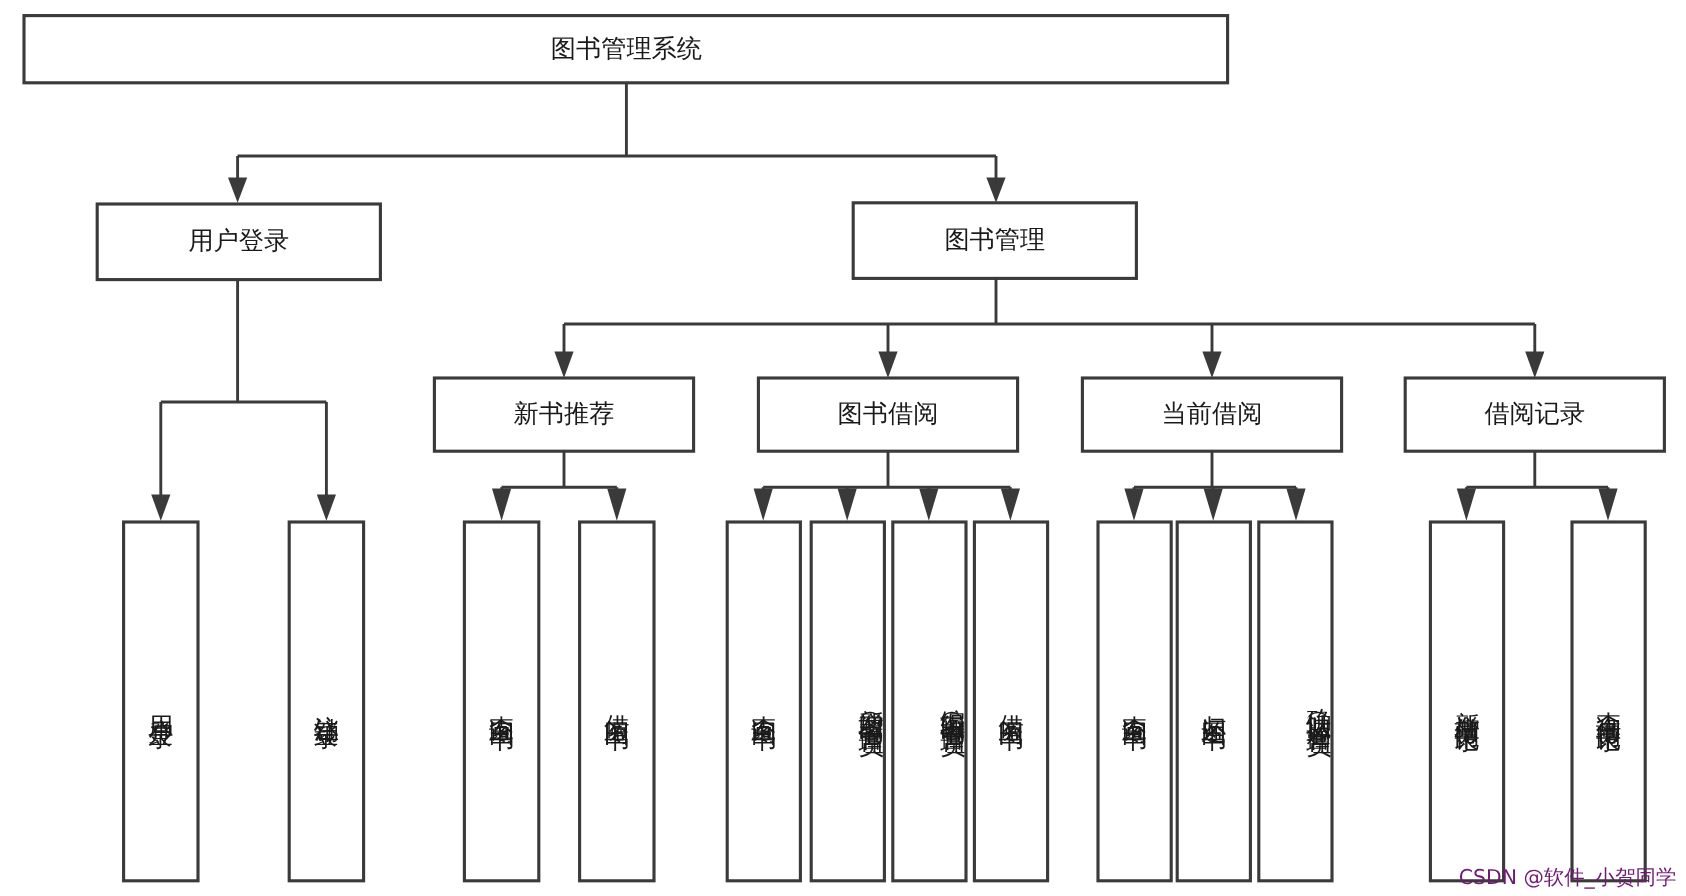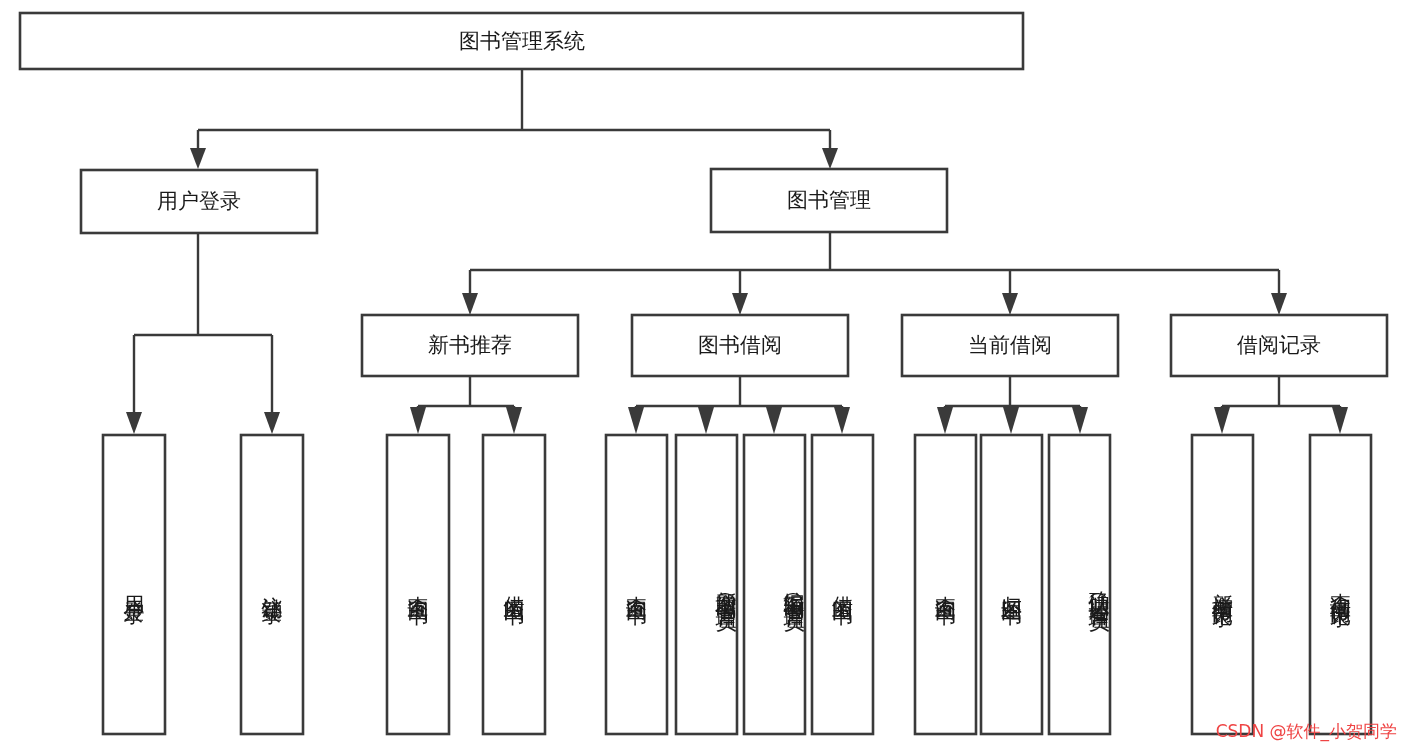--- a/index.html
+++ b/index.html
@@ -66,21 +66,21 @@
     white-space: nowrap;
     pointer-events: none;
     user-select: none;
   }
   .watermark {
     position: absolute;
     right: 8px;
     bottom: 4px;
     font-family: "DejaVu Sans", "Liberation Sans", sans-serif;
     font-size: 17px;
-    color: #ef4444;
+    color: #701a75;
     white-space: nowrap;
     user-select: none;
   }
 </style>
 </head>
 <body>
 
 <div id="diagram-root">
 
   <svg id="flow-svg" viewBox="0 0 1405 747" xmlns="http://www.w3.org/2000/svg">

